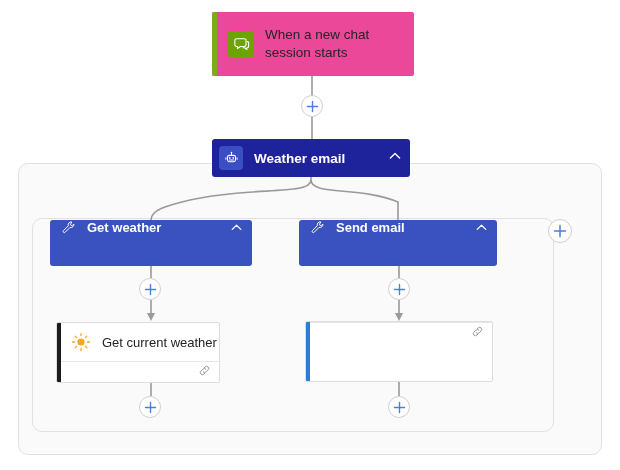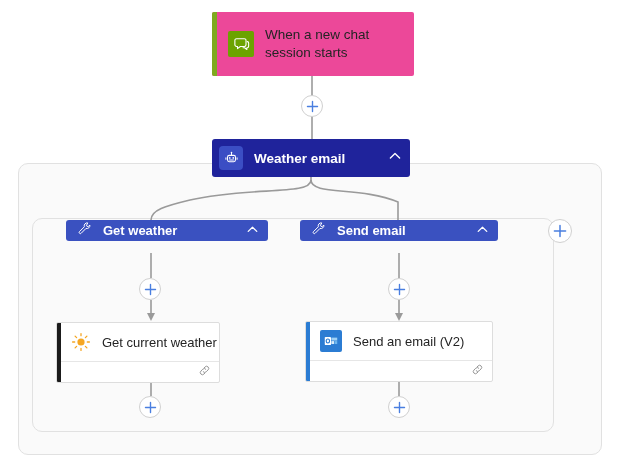--- a/index.html
+++ b/index.html
@@ -116,31 +116,29 @@
   #agent-node .agent-title {
     margin-left: 11px;
     font-size: 13.5px;
     font-weight: bold;
     color: #ffffff;
     flex: 1 1 auto;
   }
   
   .tool-header {
     position: absolute;
-    height: 21px;
+    height: 46px;
     box-sizing: border-box;
     background: #3a51c0;
     border-radius: 3px;
     display: flex;
-    align-items: center;
     padding: 0 9px 0 11px;
-    margin-left: 16px;
   }
   #tool-header-weather { left: 50px;  top: 220px; width: 202px; }
-  #tool-header-email   { left: 284px; top: 220px; width: 198px; }
+  #tool-header-email   { left: 299px; top: 220px; width: 198px; }
   .tool-header .tool-title {
     margin-left: 11px;
     font-size: 13px;
     font-weight: bold;
     color: #ffffff;
     flex: 1 1 auto;
   }
   
   .action-card {
     position: absolute;
@@ -343,32 +341,20 @@
             <path d="M9.6 6.4a2.6 2.6 0 0 0-3.7 0L3.6 8.7a2.6 2.6 0 0 0 3.7 3.7l1.1-1.1" fill="none" stroke="#8a8a8a" stroke-width="1.1" stroke-linecap="round"></path>
           </svg>
         </span>
       </div>
     </div>
   </div>
 
   <div class="action-card" id="action-card-email">
     <div class="accent"></div>
     <div class="card-body">
-      <div class="card-main">
-        <span class="outlook-icon-box">
-          <svg width="16" height="16" viewBox="0 0 18 18">
-            <rect x="2" y="4.4" width="7" height="9.2" rx="1" fill="#ffffff"></rect>
-            <ellipse cx="5.5" cy="9" rx="1.9" ry="2.3" fill="none" stroke="#2b7cd3" stroke-width="1.3"></ellipse>
-            <rect x="9.4" y="5.2" width="6.6" height="3.3" fill="#9fd0f5"></rect>
-            <rect x="9.4" y="9.1" width="3" height="3.3" fill="#d9ecfb"></rect>
-            <rect x="12.9" y="9.1" width="3.1" height="3.3" fill="#6fb7ef"></rect>
-          </svg>
-        </span>
-        <div class="card-label">Send an email (V2)</div>
-      </div>
       <div class="card-footer">
         <span>
           <svg width="13" height="13" viewBox="0 0 16 16">
             <path d="M6.4 9.6a2.6 2.6 0 0 0 3.7 0l2.3-2.3a2.6 2.6 0 0 0-3.7-3.7L7.6 4.7" fill="none" stroke="#8a8a8a" stroke-width="1.1" stroke-linecap="round"></path>
             <path d="M9.6 6.4a2.6 2.6 0 0 0-3.7 0L3.6 8.7a2.6 2.6 0 0 0 3.7 3.7l1.1-1.1" fill="none" stroke="#8a8a8a" stroke-width="1.1" stroke-linecap="round"></path>
           </svg>
         </span>
       </div>
     </div>
   </div>

